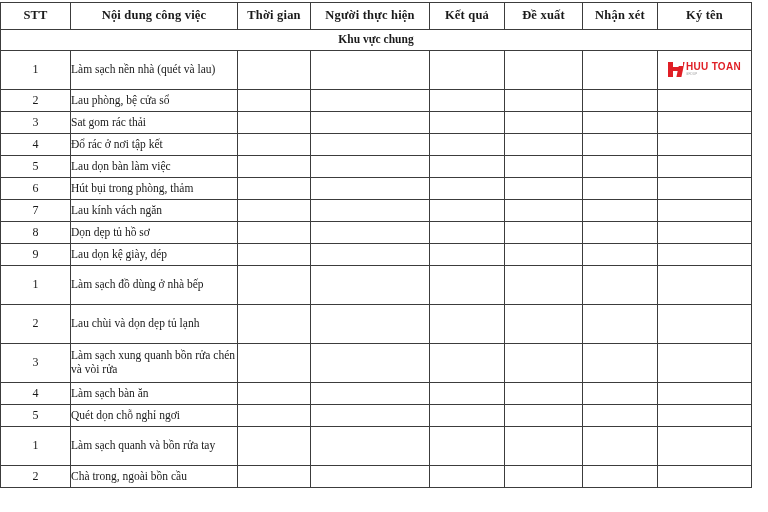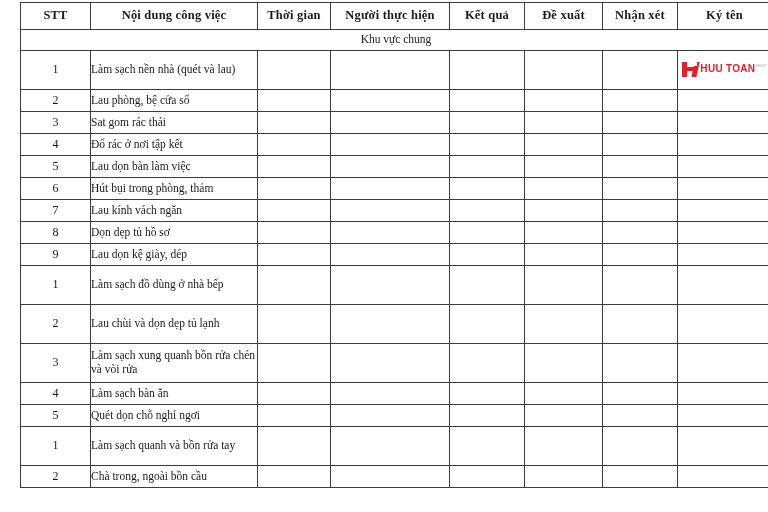--- a/index.html
+++ b/index.html
@@ -13,21 +13,21 @@
     height: 512px;
     overflow: hidden;
     font-family: "Liberation Serif", "DejaVu Serif", serif;
     color: #1a1a1a;
   }
   #sheet {
     position: relative;
     width: 768px;
     height: 496px;
     box-sizing: border-box;
-    padding: 2px 9px 0 20px;
+    padding: 2px 9px 0 0;
   }
   table.checklist {
     width: 751px;
     border-collapse: collapse;
     table-layout: fixed;
     font-size: 11.5px;
   }
   table.checklist col.c-stt      { width: 70px; }
   table.checklist col.c-noidung  { width: 167px; }
   table.checklist col.c-thoigian { width: 73px; }
@@ -50,21 +50,21 @@
     font-weight: bold;
     font-size: 12.5px;
     letter-spacing: .2px;
     padding: 1px 2px 3px 2px;
     line-height: 1.1;
   }
   tr.section-row td {
     height: 17px;
     text-align: center;
     font-size: 11.5px;
-    font-weight: normal;
+    font-weight: bold;
     padding: 1px 0 2px 0;
     line-height: 1.1;
   }
   td.idx {
     text-align: center;
     font-size: 12px;
     line-height: 1.15;
   }
   td.task {
     text-align: left;
@@ -117,21 +117,21 @@
     background: #e01f26;
   }
   .logo-mark .notch {
     position: absolute;
     right: 0px; top: 0px;
     width: 4.6px; height: 4.2px;
     background: #ffffff;
   }
   .logo-text {
     display: flex;
-    flex-direction: row;
+    flex-direction: column;
     align-items: flex-start;
     line-height: 1;
   }
   .logo-name {
     font-family: "Liberation Sans", "DejaVu Sans", sans-serif;
     font-weight: bold;
     font-size: 10px;
     color: #e01f26;
     letter-spacing: .3px;
   }

